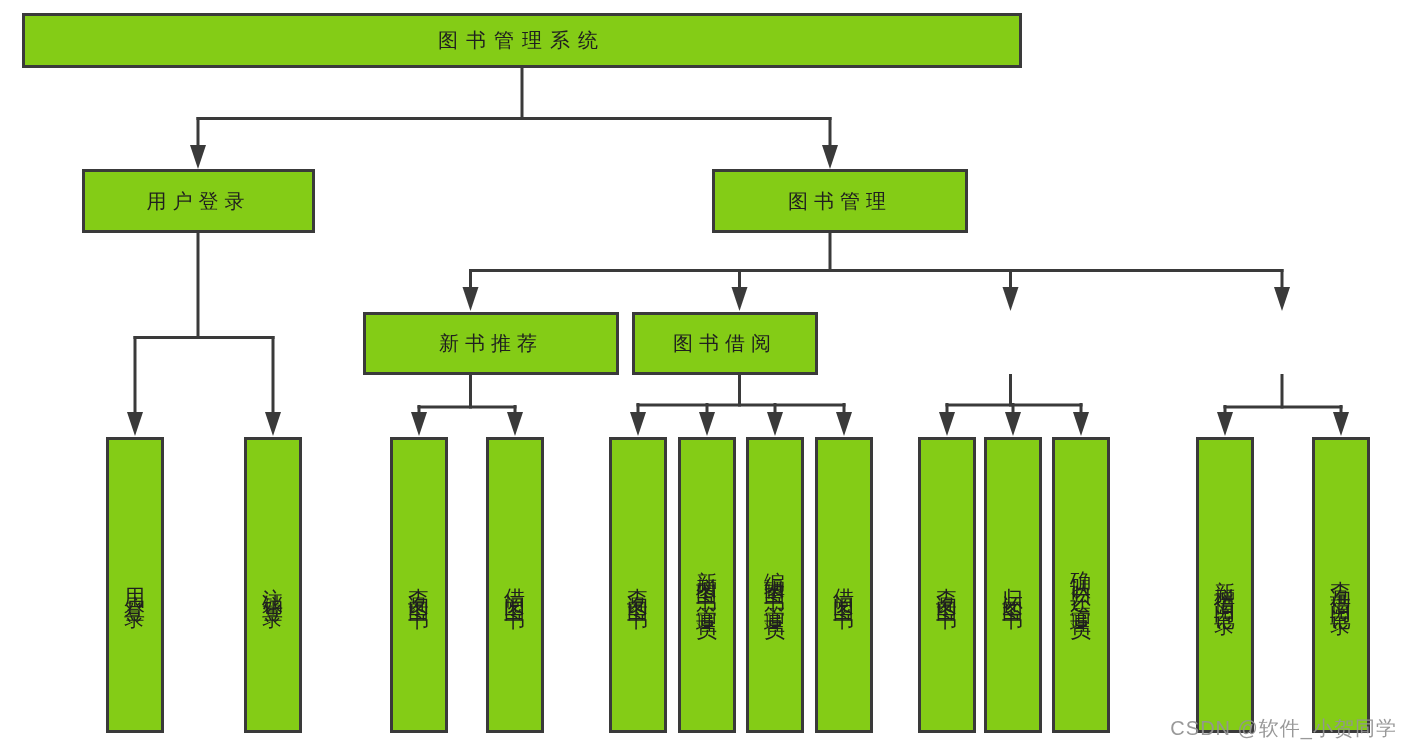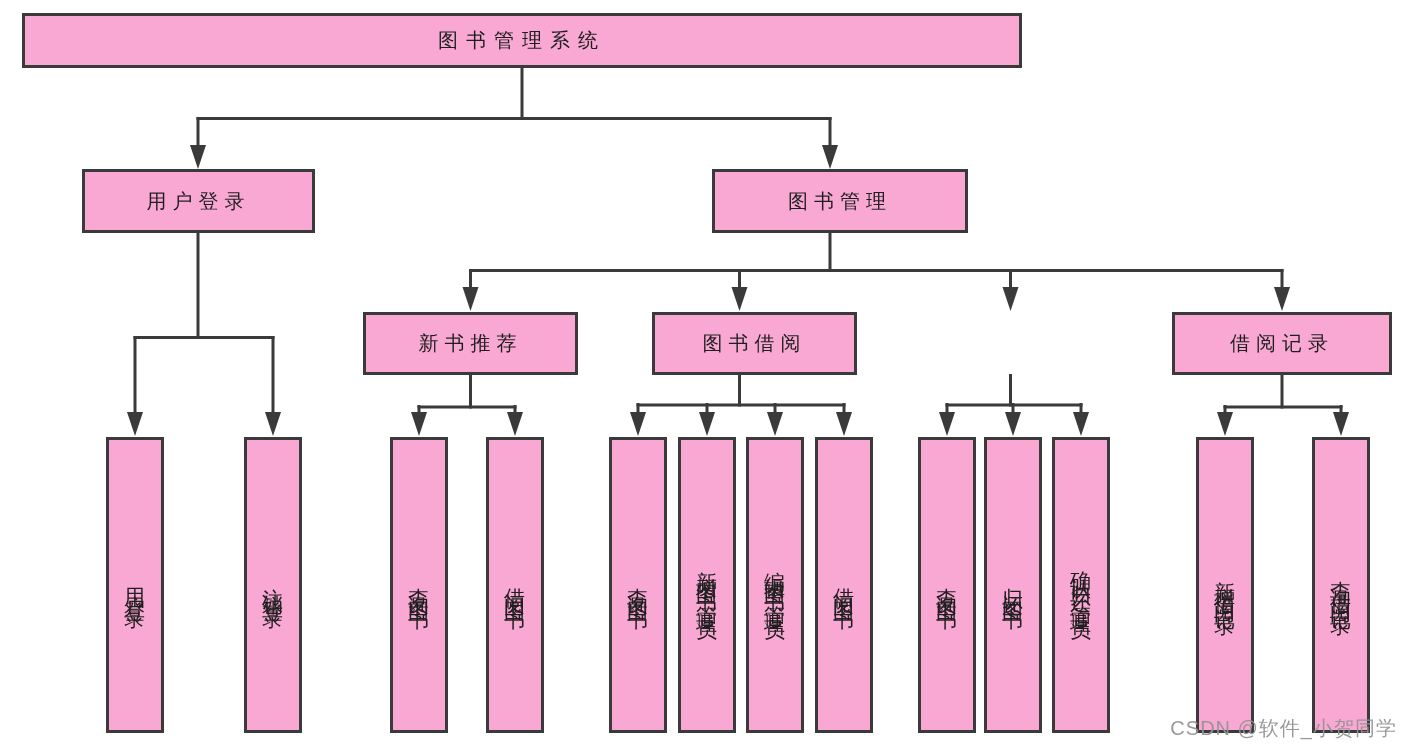--- a/index.html
+++ b/index.html
@@ -17,21 +17,21 @@
   }
   svg.connectors {
     position: absolute;
     left: 0;
     top: 0;
     z-index: 1;
   }
   .box {
     position: absolute;
     box-sizing: border-box;
-    background: #f9a8d4;
+    background: #84cc16;
     border: 3px solid #3a3a3a;
     color: #1f1f1f;
     display: flex;
     align-items: center;
     justify-content: center;
     z-index: 2;
   }
   .hlabel {
     font-size: 20px;
     letter-spacing: 6px;
@@ -130,23 +130,22 @@
       <line x1="1341" y1="405" x2="1341" y2="414"></line>
       <polygon points="1333,412 1349,412 1341,436" stroke="none"></polygon>
     </g>
   </svg>
 
   <div class="box root-box">图书管理系统</div>
 
   <div class="box l2-box hlabel" style="left:82px;width:233px">用户登录</div>
   <div class="box l2-box hlabel" style="left:712px;width:256px">图书管理</div>
 
-  <div class="box l3-box hlabel" style="left:363px;width:215px">新书推荐</div>
-  <div class="box l3-box hlabel" style="left:652px;width:205px">图书借阅</div>
-  <div class="box l3-box hlabel" style="left:1172px;width:220px">借阅记录</div>
+  <div class="box l3-box hlabel" style="left:363px;width:256px">新书推荐</div>
+  <div class="box l3-box hlabel" style="left:632px;width:186px">图书借阅</div>
 
   <div class="box leaf-box" style="left:106px">
     <span class="vtext">用户登录</span>
   </div>
   <div class="box leaf-box" style="left:244px">
     <span class="vtext">注销登录</span>
   </div>
 
   <div class="box leaf-box" style="left:390px">
     <span class="vtext">查询图书</span>

